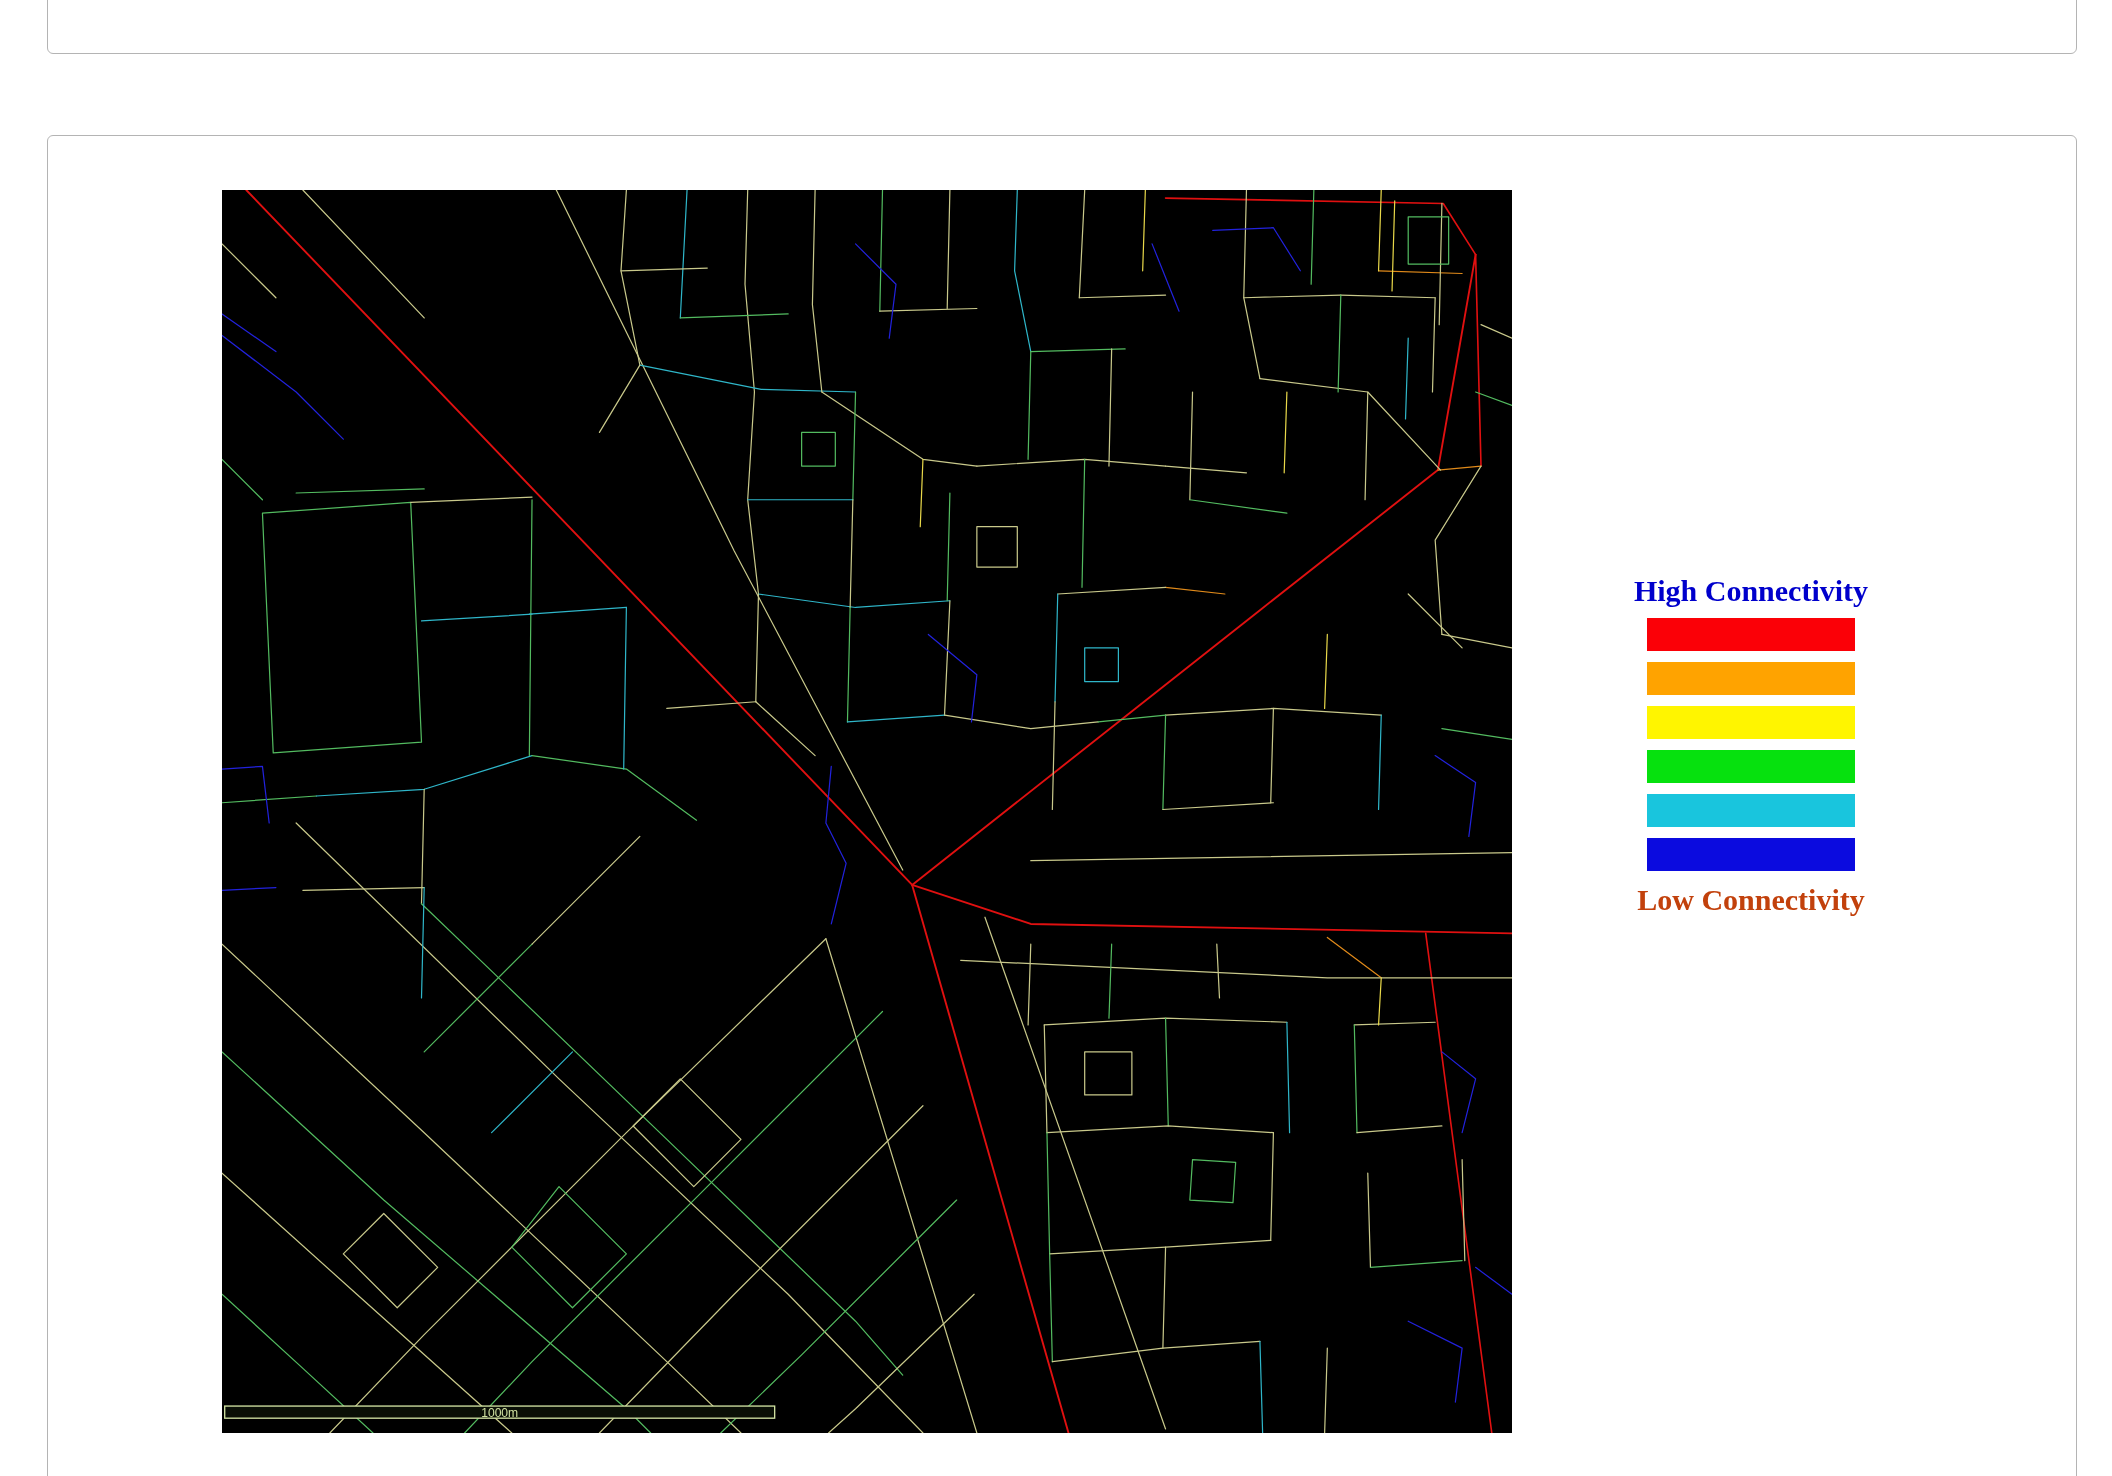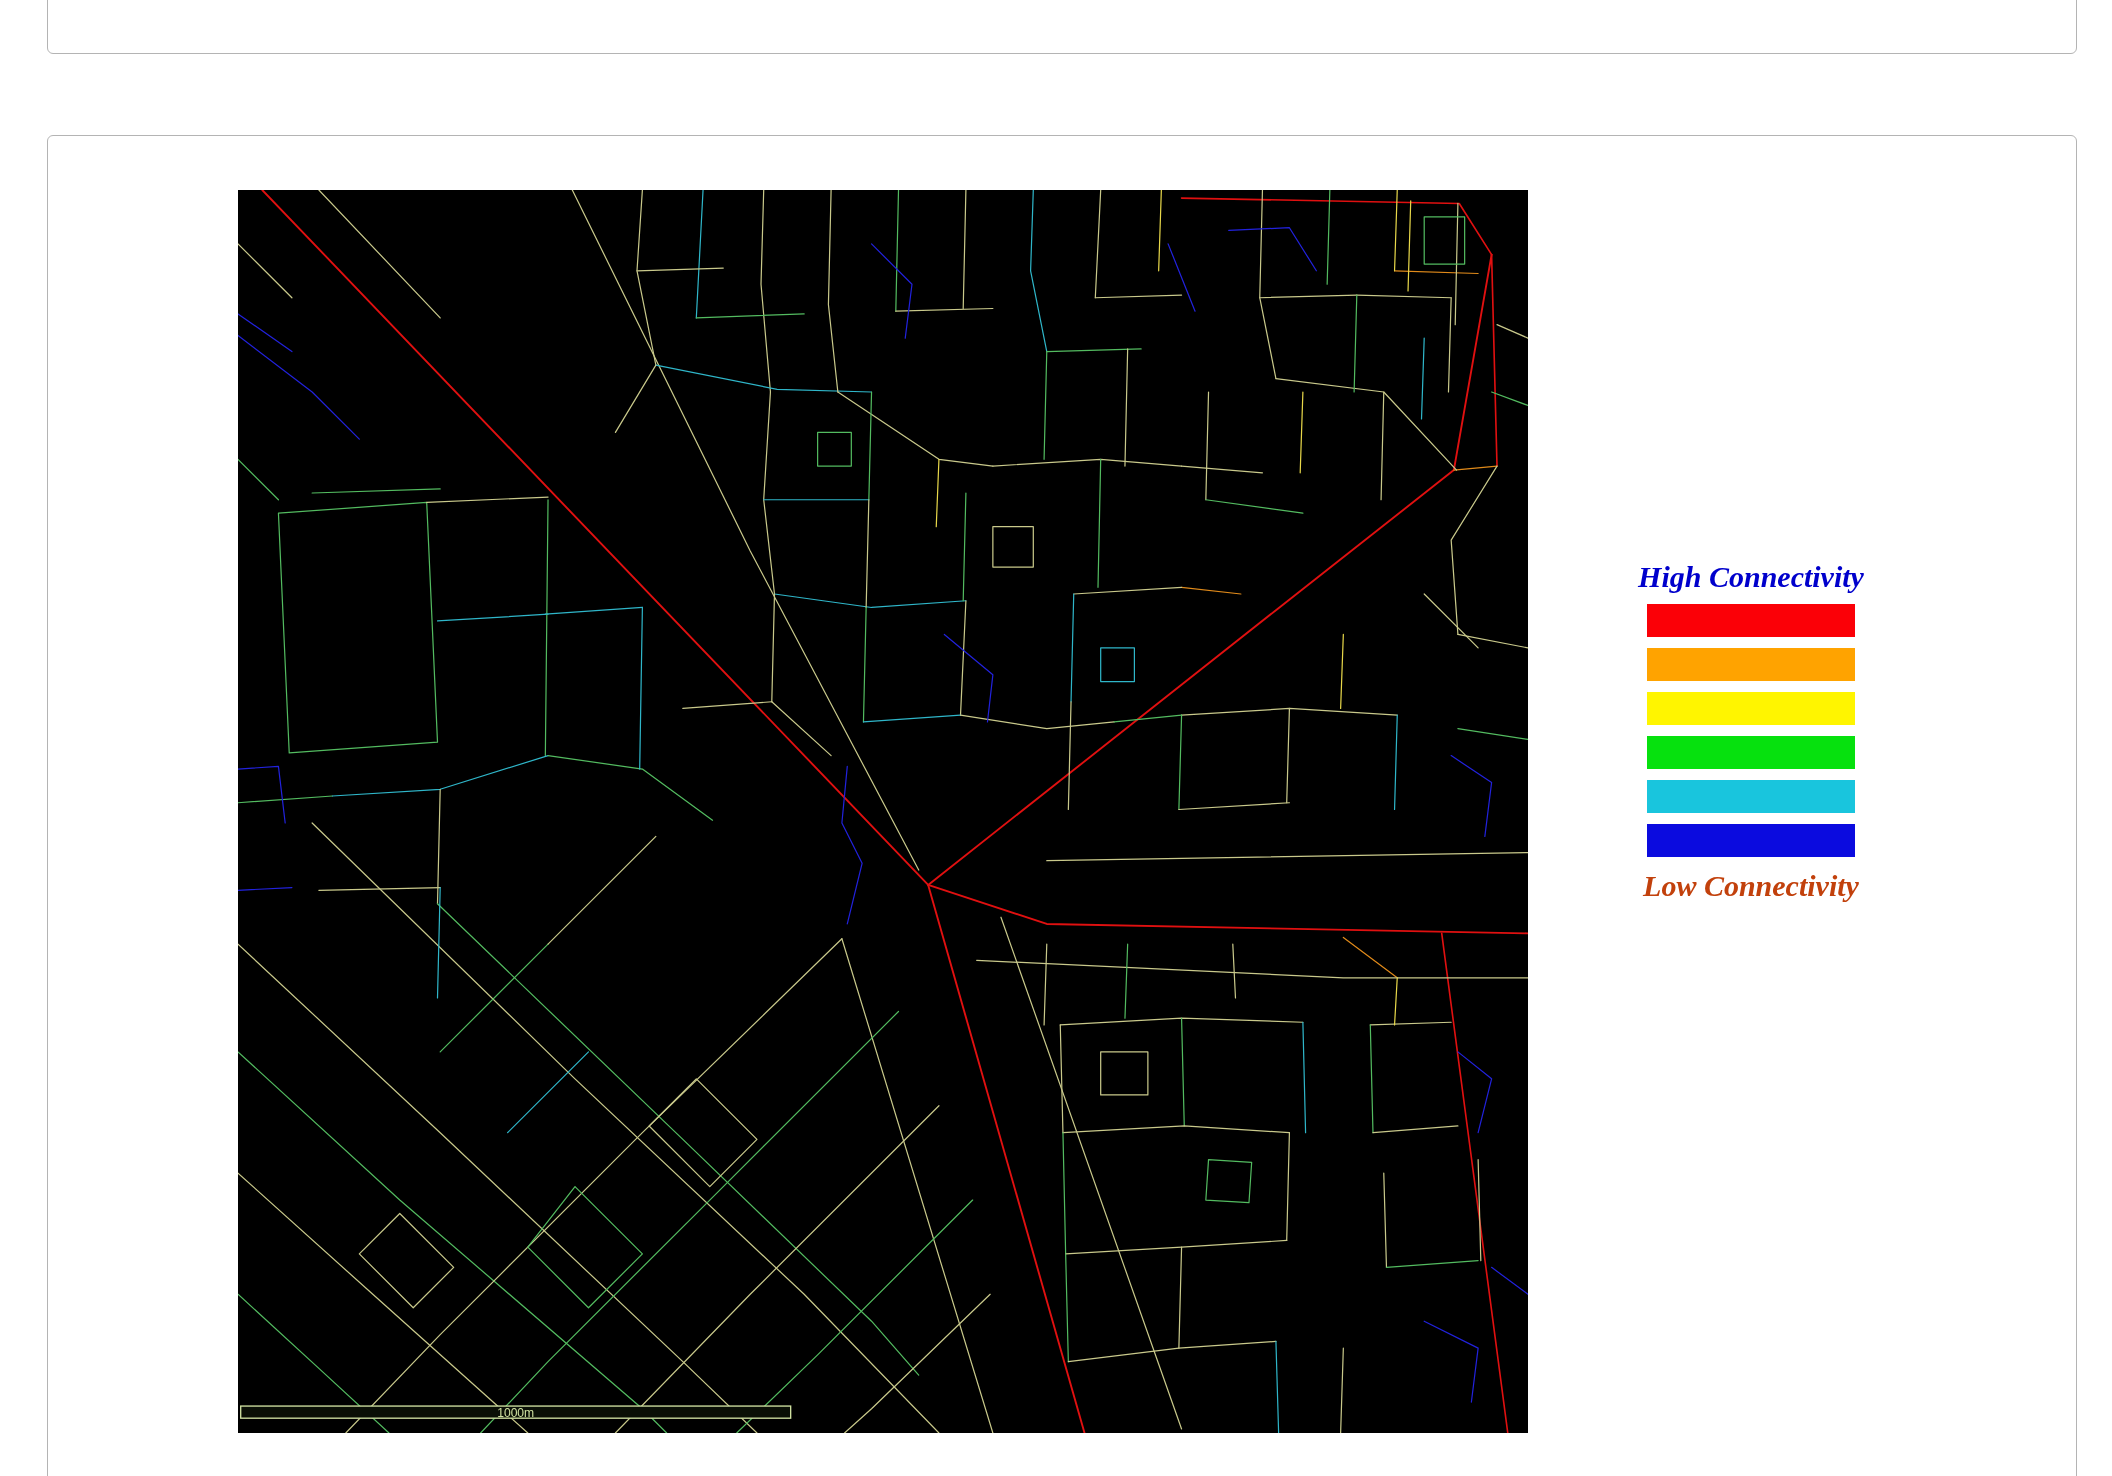--- a/index.html
+++ b/index.html
@@ -7,25 +7,25 @@
     width:2112px;height:1476px;background:#ffffff;overflow:hidden;position:relative;
     font-family:"Liberation Sans",sans-serif;
   }
   .card{
     position:absolute;background:#ffffff;border:1px solid #b4b4b4;border-radius:6px;
     box-sizing:border-box;
   }
   .card-top{left:47px;top:-30px;width:2030px;height:84px;}
   .card-main{left:47px;top:135px;width:2030px;height:1500px;}
   .map-wrap{
-    position:absolute;left:190px;top:54px;width:1290px;height:1243px;background:#000;
+    position:absolute;left:174px;top:54px;width:1290px;height:1243px;background:#000;
   }
   .map-wrap svg{display:block;width:100%;height:100%;}
   .legend{
-    position:absolute;left:1548px;top:424px;width:310px;text-align:center;font-style:italic;
+    position:absolute;left:1548px;top:438px;width:310px;text-align:center;
   }
   .legend-title{
     font-family:"Liberation Serif",serif;font-weight:bold;font-size:30px;line-height:34px;
     color:#0000cc;white-space:nowrap;
   }
   .legend-swatches{margin:10px 0 12px 0;}
   .swatch{width:208px;height:33px;margin:0 auto 11px auto;}
   .swatch:last-child{margin-bottom:0;}
 </style>
 </head>

